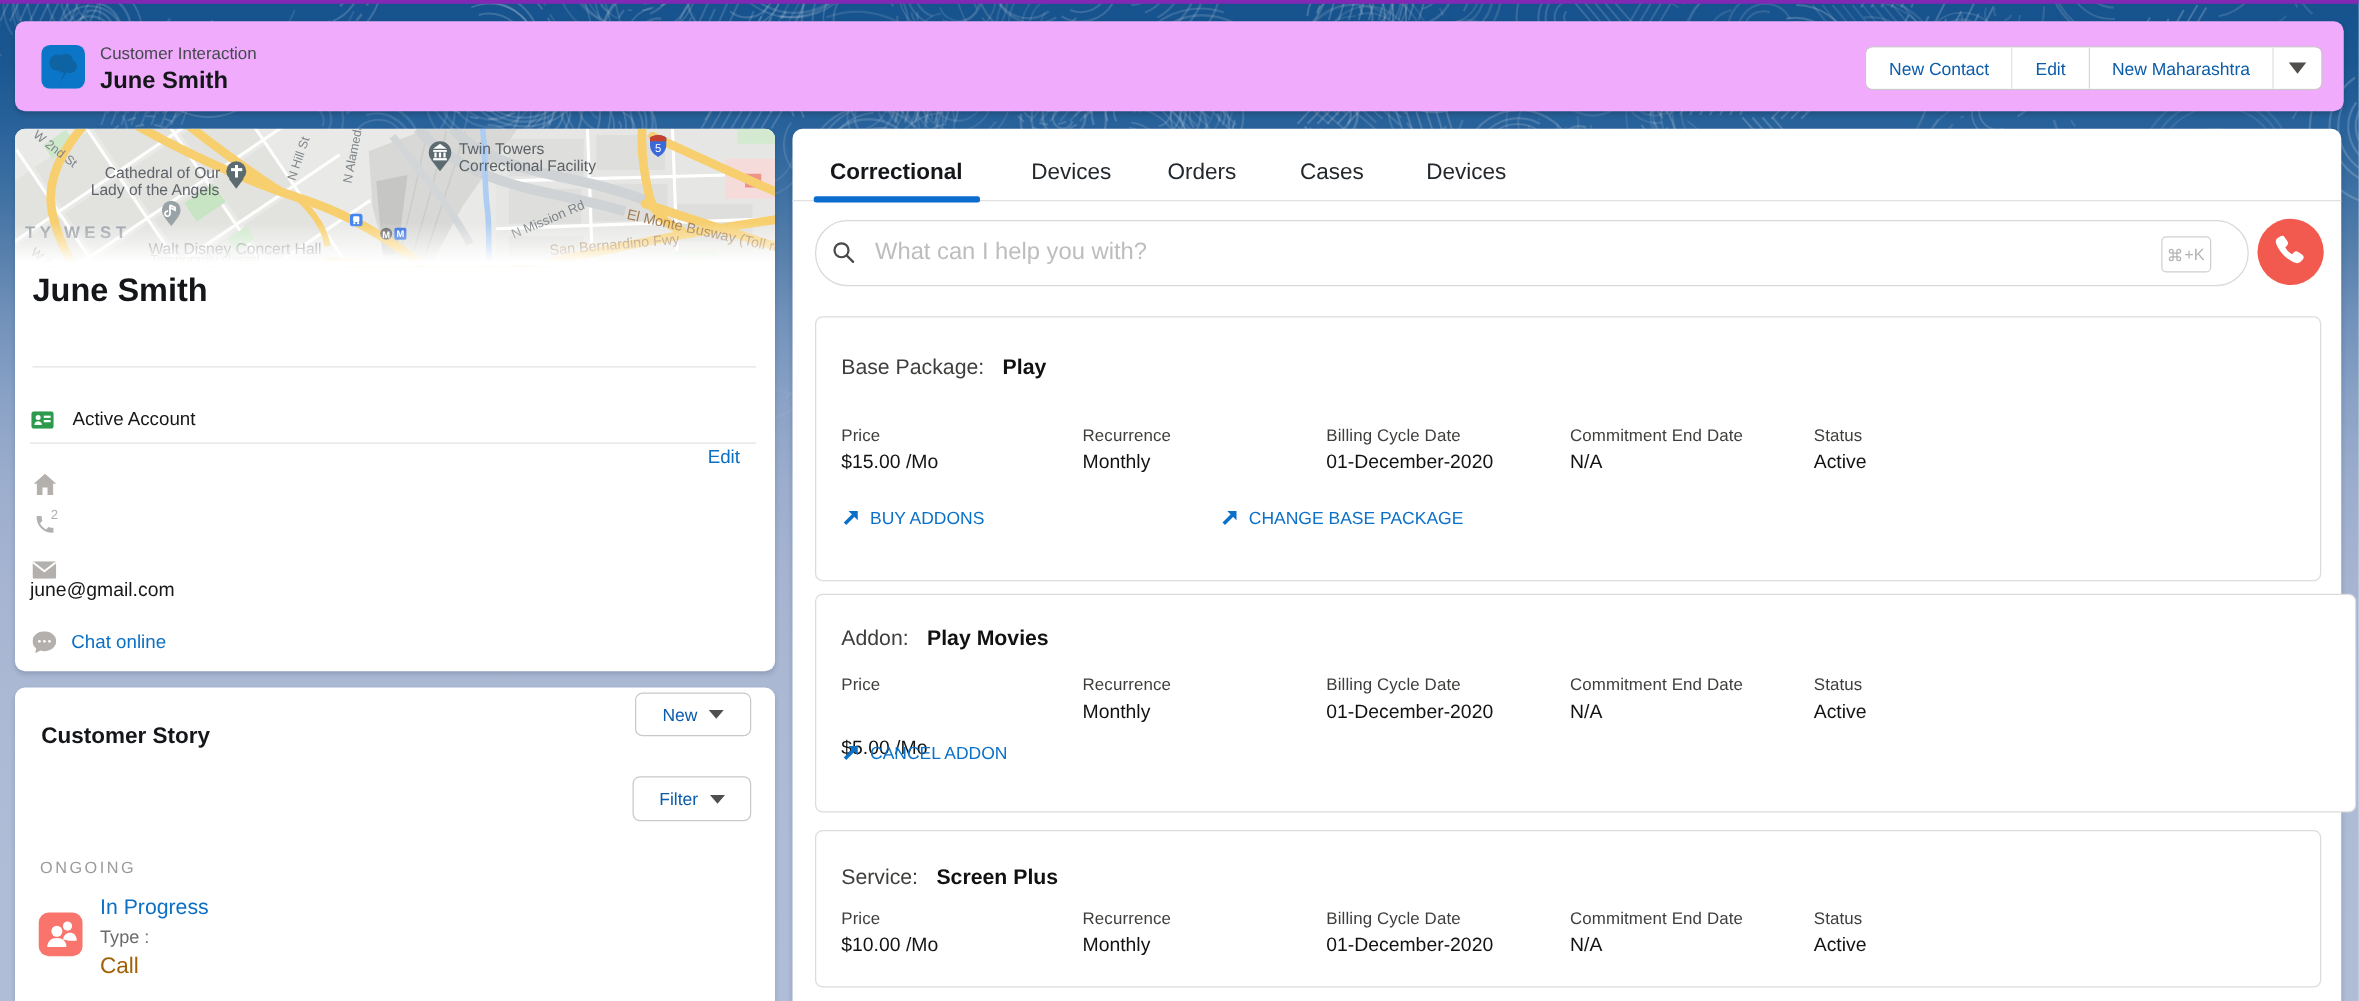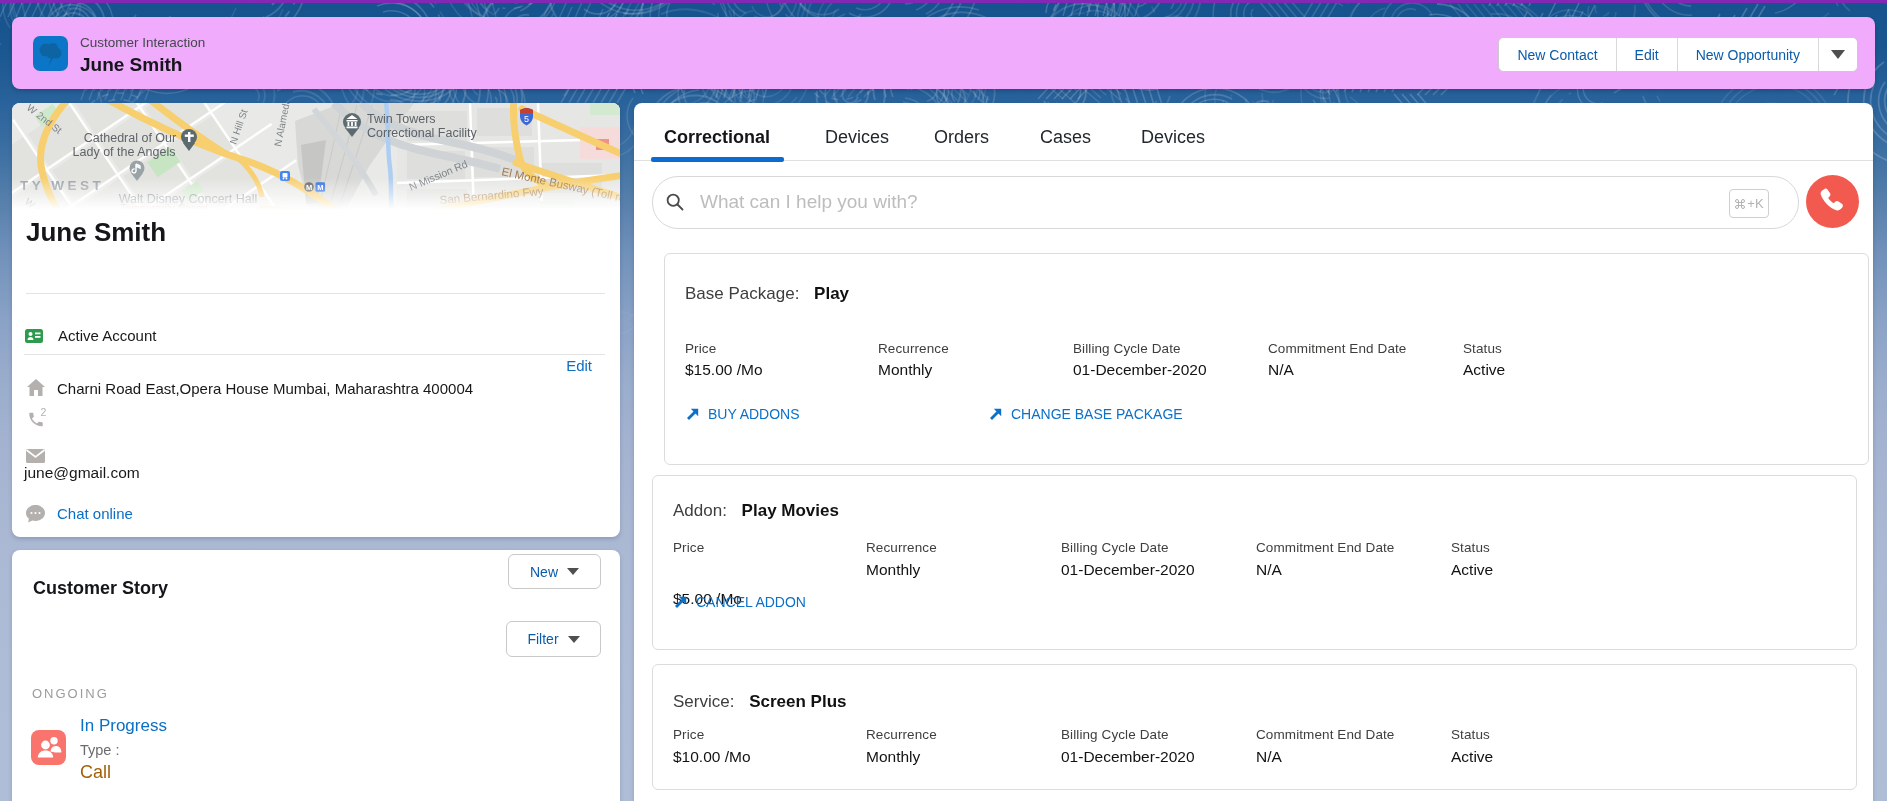--- a/index.html
+++ b/index.html
@@ -56,22 +56,22 @@
 #tab1{left:30px;font-weight:bold;color:#14161a;}
 #tabline{position:absolute;left:0px;top:57px;width:1239px;height:1px;background:#e0e0e0;}
 #tabunder{position:absolute;left:17px;top:54px;width:133px;height:5px;background:#0b6bce;border-radius:2px;}
 #searchpill{position:absolute;left:18px;top:73px;width:1145px;height:51px;border:1px solid #d9d9d9;border-radius:26px;background:#fff;}
 #searchph{position:absolute;left:66px;top:88px;font-size:19px;color:#bdbdbd;}
 #kbd{position:absolute;left:1095px;top:86px;width:38px;height:27px;border:1px solid #cfcfcf;border-radius:4px;color:#b3b3b3;font-size:13px;display:flex;align-items:center;justify-content:center;}
 #redbtn{position:absolute;left:1172px;top:72px;width:53px;height:53px;border-radius:50%;background:#f25a50;display:flex;align-items:center;justify-content:center;}
 
 
 .subcard{position:absolute;left:18px;width:1203px;border:1px solid #dcdcdc;border-radius:6px;background:#fff;}
-#card1{top:150px;height:210px;margin-left:12px;}
-#card2{top:372px;height:173px;}
+#card1{top:150px;height:210px;}
+#card2{top:372px;height:173px;padding-left:28px;}
 #card3{top:561px;height:124px;}
 .ctitle{position:absolute;left:20px;font-size:17px;color:#3e3e3c;}
 .ctitle b{color:#111;margin-left:10px;}
 .flabel{position:absolute;font-size:13.5px;color:#3e3e3c;letter-spacing:0.1px;}
 .fval{position:absolute;font-size:15.5px;color:#121212;}
 .clink{position:absolute;font-size:14px;color:#0b70c8;display:flex;align-items:center;}
 .clink svg{margin-right:7px;}
 .c1{left:20px;} .c2{left:213px;} .c3{left:408px;} .c4{left:603px;} .c5{left:798px;}
 </style>
 </head>
@@ -740,21 +740,21 @@
       <path d="M19 12 L14 22 L18 22 L15 30 L23 18 L19 18 Z"></path>
     </g>
   </svg>
   <div id="hdrtext">
     <div class="sub">Customer Interaction</div>
     <div class="main">June Smith</div>
   </div>
   <div id="hdrbtns">
     <div class="b">New Contact</div>
     <div class="b">Edit</div>
-    <div class="b">New Opportunity</div>
+    <div class="b">New Maharashtra</div>
     <div class="b" style="padding:0 12px;">
         <span class="tri"></span>
       </div>
   </div>
 </div>
 
 <div id="profile" class="card">
   <div id="mapwrap">
   <svg width="608" height="110" viewBox="0 0 608 110">
     <defs>
@@ -930,21 +930,20 @@
         <rect x="10" y="3.5" width="5.5" height="1.8" fill="#fff"></rect>
         <rect x="10" y="7" width="5.5" height="1.8" fill="#fff"></rect>
       </svg>
     <span class="t">Active Account</span>
   </div>
   <div class="divider" style="left:12px;top:251px;width:581px;"></div>
   <div id="editlink">Edit</div>
   <svg id="addrrow" width="18" height="17" viewBox="0 0 18 17">
       <path d="M9 0 L18 8 L15.5 8 L15.5 17 L11 17 L11 11 L7 11 L7 17 L2.5 17 L2.5 8 L0 8 Z" fill="#b3b0ad"></path>
     </svg>
-  <div id="addrtext">Charni Road East,Opera House Mumbai, Maharashtra 400004</div>
   <svg id="phonerow" width="26" height="22" viewBox="0 0 26 22">
       <g transform="translate(0,4.5) scale(0.75)">
         <path d="M6.62 10.79c1.44 2.83 3.76 5.14 6.59 6.59l2.2-2.2c.27-.27.67-.36 1.02-.24 1.12.37 2.33.57 3.57.57.55 0 1 .45 1 1V20c0 .55-.45 1-1 1-9.39 0-17-7.61-17-17 0-.55.45-1 1-1h3.5c.55 0 1 .45 1 1 0 1.25.2 2.45.57 3.57.11.35.03.74-.25 1.02l-2.2 2.2z" fill="#b3b0ad"></path>
       </g>
       <text x="13.5" y="9.5" font-size="10.5" fill="#b3b0ad">2</text>
     </svg>
   <svg id="mailrow" width="19" height="14" viewBox="0 0 19 14">
       <rect width="19" height="14" rx="1.5" fill="#b3b0ad"></rect>
       <path d="M0.5 1 L9.5 8 L18.5 1" stroke="#fff" stroke-width="1.6" fill="none"></path>
     </svg>

